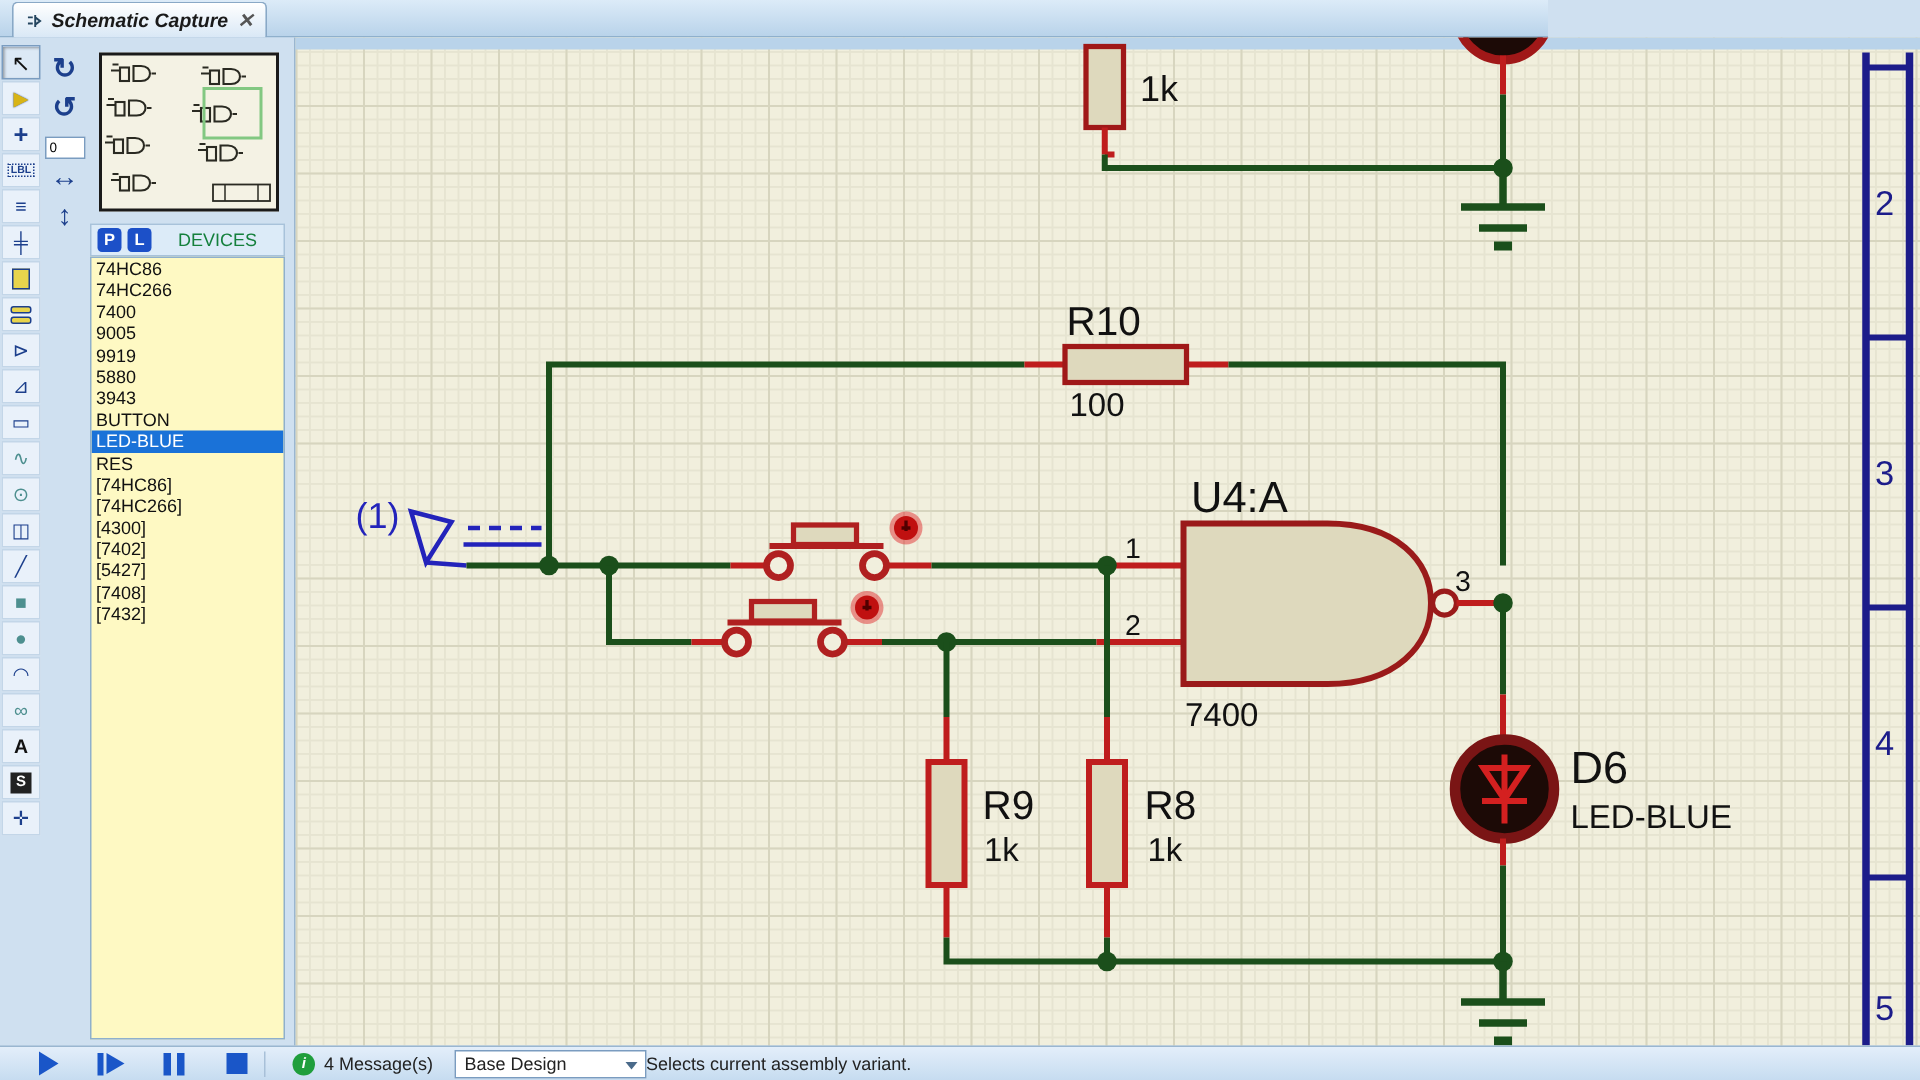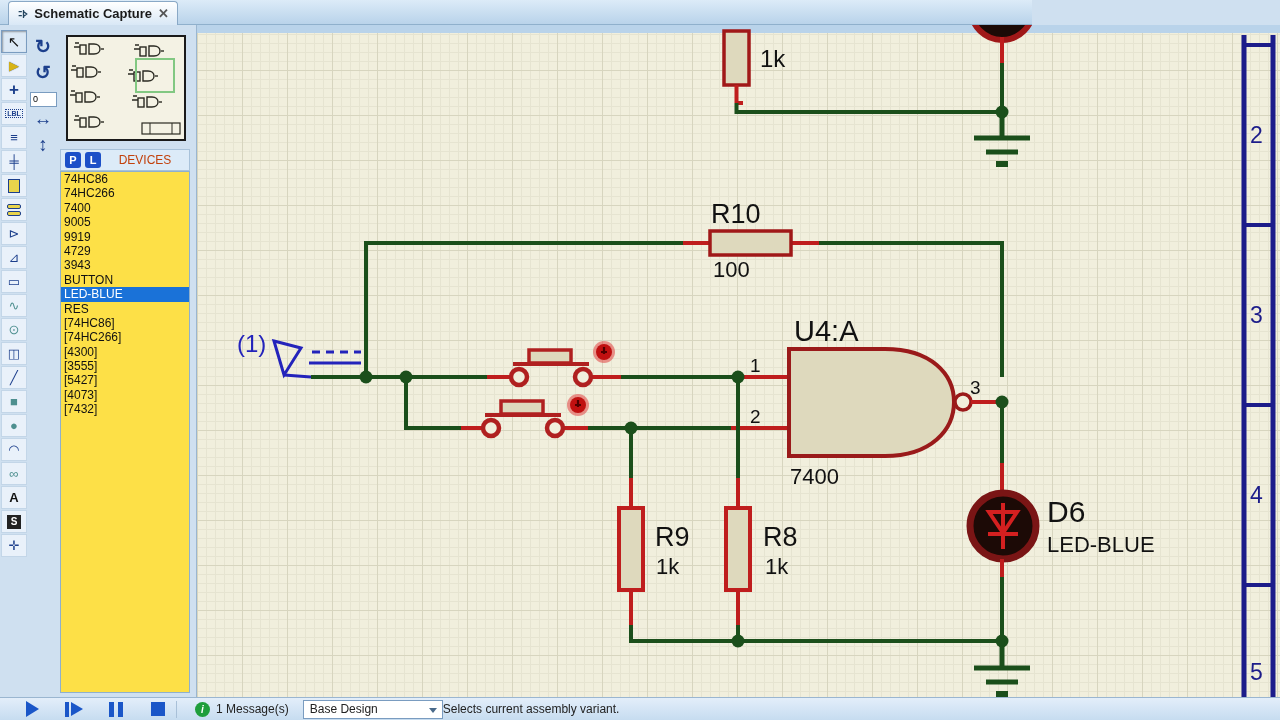--- a/index.html
+++ b/index.html
@@ -1,21 +1,21 @@
 <!DOCTYPE html>
 <html><head>
 <meta charset="utf-8">
 <style>
   * { margin:0; padding:0; box-sizing:border-box; }
   html,body { width:1280px; height:720px; overflow:hidden; }
   body { font-family:"Liberation Sans", sans-serif; background:#cfe0f0; position:relative; }
 
   
   .tabbar { position:absolute; left:0; top:0; width:1032px; height:25px;
-    background:linear-gradient(#dcebf8,#b9d3ea); border-bottom:1px solid #8fb0cc; }
+    background:linear-gradient(#dcebf8,#b9d3ea); border-bottom:1px solid #8fb0cc;font-style:italic; }
   .tab { position:absolute; left:8px; top:1px; height:24px; width:170px;
     background:linear-gradient(#ffffff,#d9e8f6); border:1px solid #89a8c6; border-bottom:none;
     border-radius:4px 4px 0 0; display:flex; align-items:center; gap:6px; padding:0 8px; }
   .tab-title { font-size:13px; color:#1a1a1a; font-weight:bold; white-space:nowrap; }
   .tab-close { font-size:13px; color:#555; font-weight:bold; margin-left:auto; cursor:default; }
 
   
   .sidepanel { position:absolute; left:0; top:25px; width:196px; height:672px; background:#cfe0f0; }
   .toolcol { position:absolute; left:0; top:4px; width:28px; }
   .tool { width:26px; height:23px; margin:1px 0 0 1px; display:flex; align-items:center; justify-content:center;
@@ -38,24 +38,24 @@
     font-family:"Liberation Sans",sans-serif; }
 
   .minimap { position:absolute; left:60px; top:6px; width:130px; height:114px; background:#cfe0f0; }
   .minimap-inner { position:absolute; left:6px; top:4px; width:120px; height:106px;
     background:#f4f2e4; border:2px solid #1a1a1a; }
 
   .devheader { position:absolute; left:60px; top:124px; width:130px; height:22px;
     background:#dcebf8; border:1px solid #a8c2da; display:flex; align-items:center; gap:4px; padding:0 4px; }
   .plbtn { width:16px; height:16px; background:#1c50c8; color:#fff; border-radius:3px;
     font-size:11px; font-weight:bold; display:flex; align-items:center; justify-content:center; }
-  .devheader-title { flex:1; text-align:center; font-size:12px; color:#c2410c; }
+  .devheader-title { flex:1; text-align:center; font-size:12px; color:#15803d; }
 
   .devlist { position:absolute; left:60px; top:146px; width:130px; height:522px;
-    background:#fde047; border:1px solid #8fb0cc; font-size:12px; color:#111; overflow:hidden; }
+    background:#fef9c3; border:1px solid #8fb0cc; font-size:12px; color:#111; overflow:hidden; }
   .devitem { height:14.4px; line-height:14.4px; padding-left:3px; white-space:nowrap; }
   .devitem.sel { background:#1a72d8; color:#fff; }
 
   
   .canvas { position:absolute; left:196px; top:25px; width:1084px; height:672px;
     background-color:#f1efdd;
     background-image:
       linear-gradient(#d7d5bf 1px, transparent 1px),
       linear-gradient(90deg,#d7d5bf 1px, transparent 1px),
       linear-gradient(#e6e4d1 1px, transparent 1px),
@@ -68,21 +68,21 @@
   
   .statusbar { position:absolute; left:0; top:697px; width:1280px; height:23px;
     background:linear-gradient(#e3eefa,#c6dcf0); border-top:1px solid #9ab6d0;
     display:flex; align-items:center; font-size:12px; color:#222; }
   .simbtn { width:20px; height:17px; margin-left:22px; display:flex; align-items:center; justify-content:center; }
   .sep { width:1px; height:17px; background:#a8c0d8; margin:0 8px; }
   .info-icon { width:15px; height:15px; border-radius:50%; background:#1f9e3c; color:#fff;
     font-size:10px; font-weight:bold; font-style:italic; display:flex; align-items:center; justify-content:center;
     margin-left:10px; }
   .msg-text { margin-left:6px; }
-  .variant-box { width:140px; height:19px; background:#fff; border:1px solid #7a9cc0; margin-left:14px;
+  .variant-box { width:128px; height:19px; background:#fff; border:1px solid #7a9cc0; margin-left:14px;
     display:flex; align-items:center; padding-left:6px; position:relative; font-size:12px; }
   .variant-box .chev { position:absolute; right:5px; top:7px; width:0; height:0;
     border-left:4px solid transparent; border-right:4px solid transparent; border-top:5px solid #4a6a8a; }
   .hint-text { }
   .play-shape { width:0; height:0; border-top:8px solid transparent; border-bottom:8px solid transparent;
     border-left:13px solid #1a56c8; }
   .pause-shape { display:flex; gap:4px; } .pause-shape i { width:5px; height:15px; background:#1a56c8; }
   .stop-shape { width:14px; height:14px; background:#1a56c8; }
   .step-shape { display:flex; align-items:center; gap:2px; } .step-shape i { width:4px; height:15px; background:#1a56c8; }
 </style>
@@ -211,31 +211,31 @@
     <span class="plbtn">L</span>
     <span class="devheader-title">DEVICES</span>
   </div>
 
   <div class="devlist">
     <div class="devitem">74HC86</div>
     <div class="devitem">74HC266</div>
     <div class="devitem">7400</div>
     <div class="devitem">9005</div>
     <div class="devitem">9919</div>
-    <div class="devitem">4729</div>
+    <div class="devitem">5880</div>
     <div class="devitem">3943</div>
     <div class="devitem">BUTTON</div>
     <div class="devitem sel">LED-BLUE</div>
     <div class="devitem">RES</div>
     <div class="devitem">[74HC86]</div>
     <div class="devitem">[74HC266]</div>
     <div class="devitem">[4300]</div>
-    <div class="devitem">[3555]</div>
+    <div class="devitem">[7402]</div>
     <div class="devitem">[5427]</div>
-    <div class="devitem">[4073]</div>
+    <div class="devitem">[7408]</div>
     <div class="devitem">[7432]</div>
   </div>
 </div>
 
 <div class="canvas">
   <div class="canvas-topstrip"></div>
 
   <svg class="circuit" width="1084" height="672" viewBox="0 0 1084 672" font-family="Liberation Sans, sans-serif">
 
     <g stroke="#1c1c8a" stroke-width="5">
@@ -394,19 +394,19 @@
       <span class="pause-shape">
         <i></i>
         <i></i>
       </span>
     </div>
   <div class="simbtn">
       <span class="stop-shape"></span>
     </div>
   <div class="sep"></div>
   <div class="info-icon">i</div>
-  <span class="msg-text">1 Message(s)</span>
+  <span class="msg-text">4 Message(s)</span>
   <div class="variant-box">
     <span>Base Design</span>
     <span class="chev"></span>
   </div>
   <span class="hint-text">Selects current assembly variant.</span>
 </div>
 
 </body></html>

